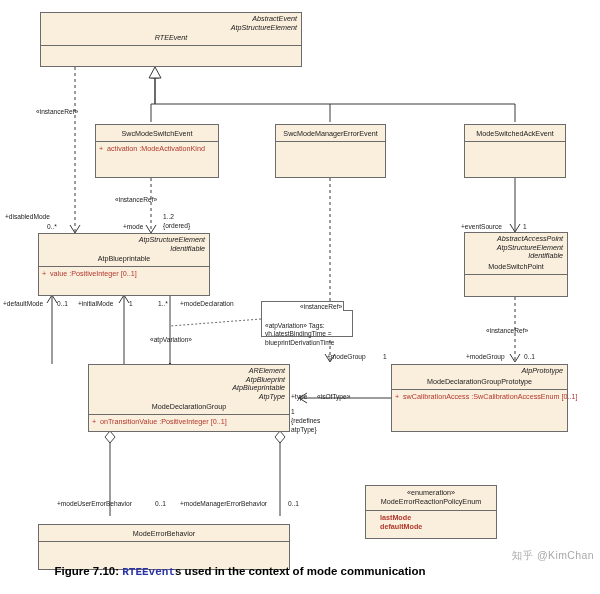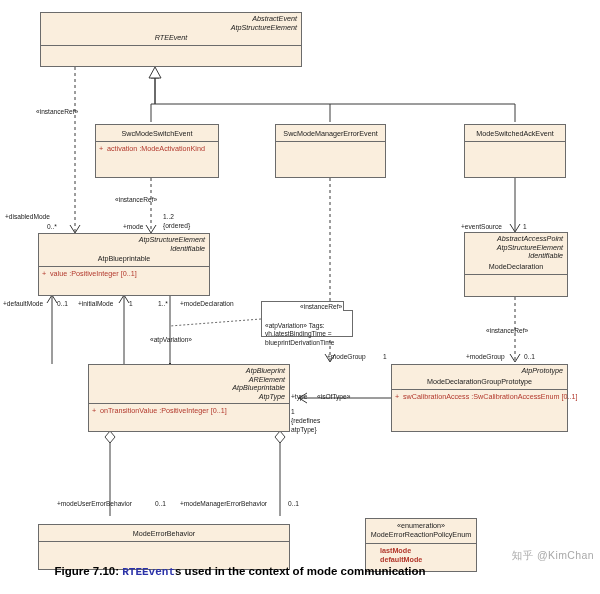--- a/index.html
+++ b/index.html
@@ -242,32 +242,33 @@
         <span class="vis">+</span><span class="an">value</span>&nbsp;<span class="at">:PositiveInteger [0..1]</span>
       </div>
     </div>
   </div>
 
   <div class="cls" style="left:464px;top:232px;width:104px;height:65px;">
     <div class="hdr">
       <div class="stereo">AbstractAccessPoint</div>
       <div class="stereo">AtpStructureElement</div>
       <div class="stereo">Identifiable</div>
-      <div class="name">ModeDeclaration</div>
+      <div class="name">ModeSwitchPoint</div>
     </div>
     <div class="sep"></div>
     <div class="attrs empty-compartment"></div>
   </div>
 
   <div class="cls" style="left:88px;top:364px;width:202px;height:68px;">
     <div class="hdr">
+      <div class="stereo">ARElement</div>
       <div class="stereo">AtpBlueprint</div>
-      <div class="stereo">ARElement</div>
       <div class="stereo">AtpBlueprintable</div>
       <div class="stereo">AtpType</div>
+      <div class="name">ModeDeclarationGroup</div>
     </div>
     <div class="sep"></div>
     <div class="attrs">
       <div class="attr">
         <span class="vis">+</span><span class="an">onTransitionValue</span>&nbsp;<span class="at">:PositiveInteger [0..1]</span>
       </div>
     </div>
   </div>
 
   <div class="cls" style="left:391px;top:364px;width:177px;height:68px;">
@@ -283,21 +284,21 @@
     </div>
   </div>
 
   <div class="cls" style="left:38px;top:516px;width:252px;height:46px;margin-top:8px;">
     <div class="hdr" style="padding-top:3px;">
       <div class="name">ModeErrorBehavior</div>
     </div>
     <div class="sep"></div>
   </div>
 
-  <div class="enum" style="left:365px;top:518px;width:112px;height:54px;">
+  <div class="enum" style="left:365px;top:485px;width:132px;height:54px;">
     <div class="ehdr">
       <div>«enumeration»</div>
       <div>ModeErrorReactionPolicyEnum</div>
     </div>
     <div class="sep" style="border-top:1px solid #6b6b6b;"></div>
     <div class="litbox">
       <div class="lit">lastMode</div>
       <div class="lit">defaultMode</div>
     </div>
   </div>

